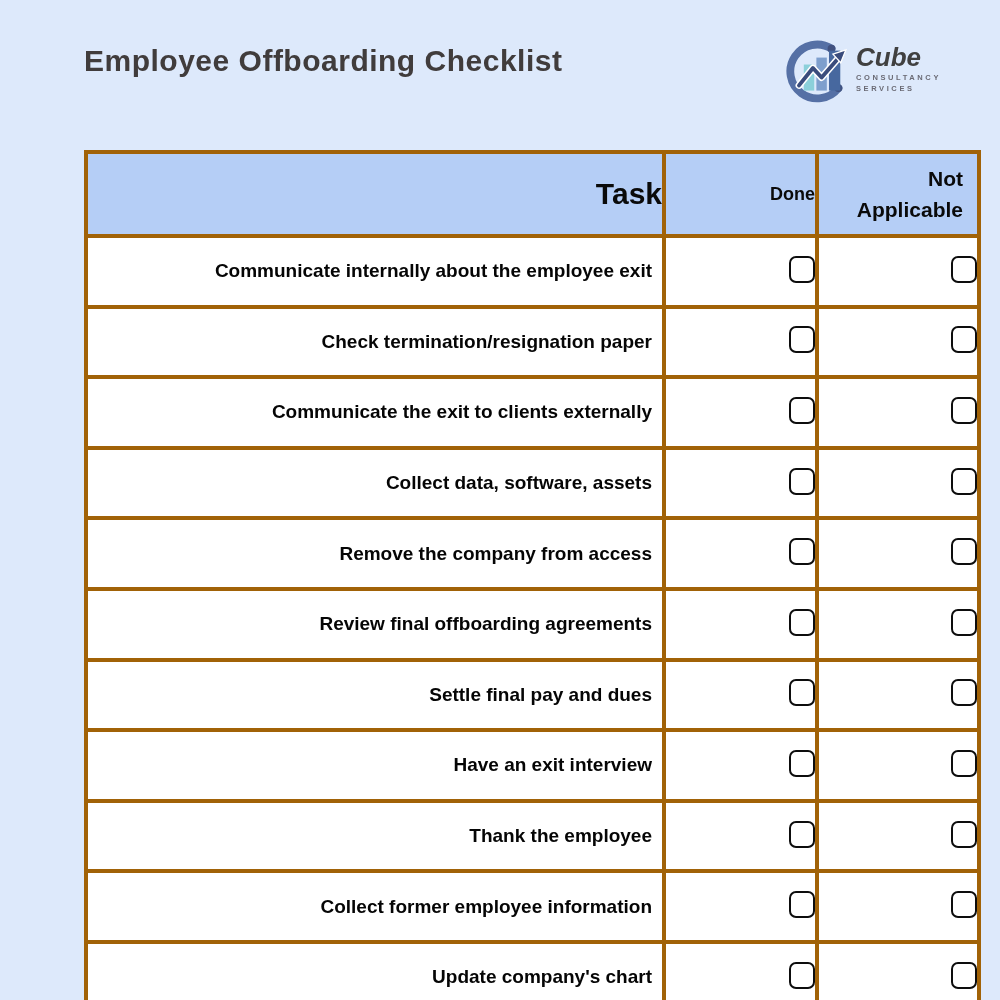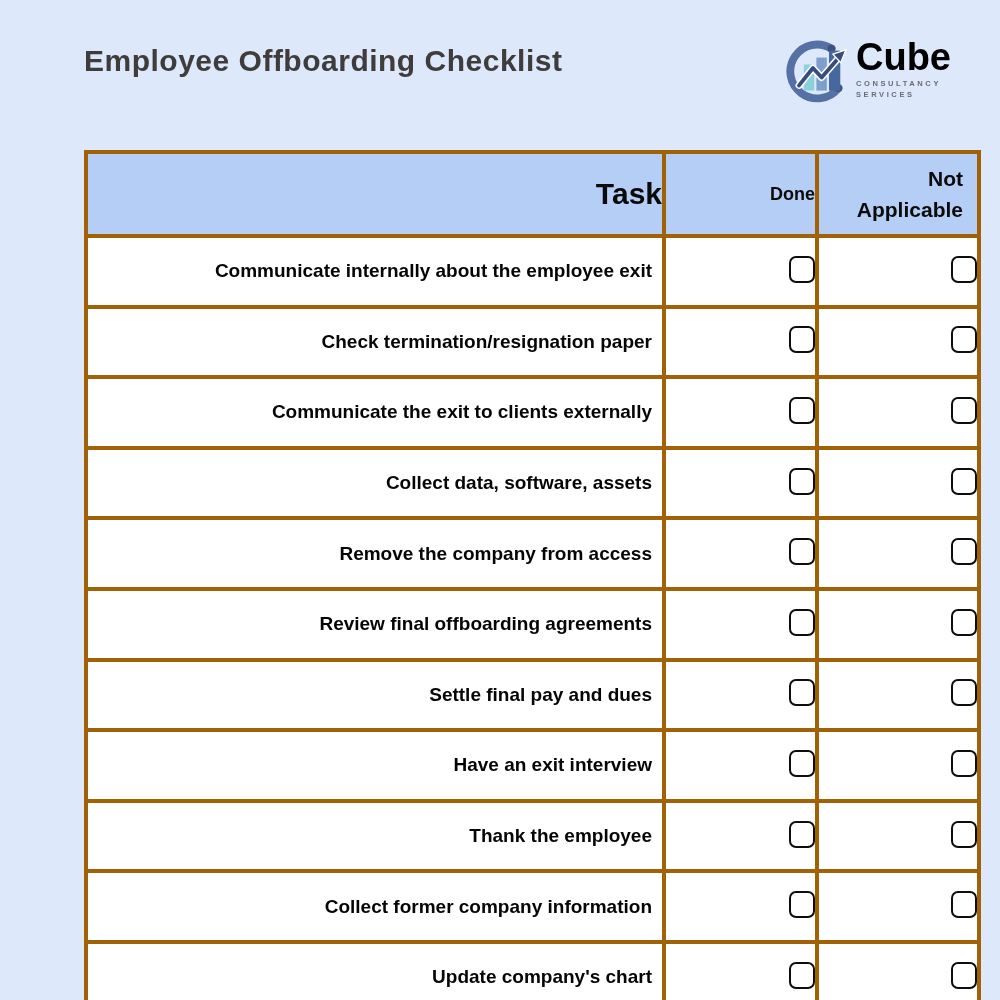--- a/index.html
+++ b/index.html
@@ -31,24 +31,25 @@
     position: absolute;
     left: 786px;
     top: 32px;
     display: flex;
     align-items: center;
     gap: 4px;
   }
   .logo-mark { flex: 0 0 auto; }
   .logo-text { display: flex; flex-direction: column; }
   .logo-name {
-    font-size: 38px;
-    font-weight: bold;
-    color: #000000;
+    font-size: 26px;
+    font-weight: bold;
+    color: #404040;
     line-height: 1;
+    font-style: italic;
   }
   .logo-sub {
     font-size: 7.5px;
     font-weight: bold;
     letter-spacing: 2.6px;
     color: #6a6a74;
     margin-top: 4px;
     line-height: 1;
   }
 
@@ -218,21 +219,21 @@
     <td class="task-cell">Thank the employee</td>
     <td class="check-cell">
       <span class="checkbox" role="checkbox" aria-checked="false"></span>
     </td>
     <td class="check-cell">
       <span class="checkbox" role="checkbox" aria-checked="false"></span>
     </td>
   </tr>
 
   <tr>
-    <td class="task-cell">Collect former company information</td>
+    <td class="task-cell">Collect former employee information</td>
     <td class="check-cell">
       <span class="checkbox" role="checkbox" aria-checked="false"></span>
     </td>
     <td class="check-cell">
       <span class="checkbox" role="checkbox" aria-checked="false"></span>
     </td>
   </tr>
 
   <tr>
     <td class="task-cell">Update company's chart</td>

